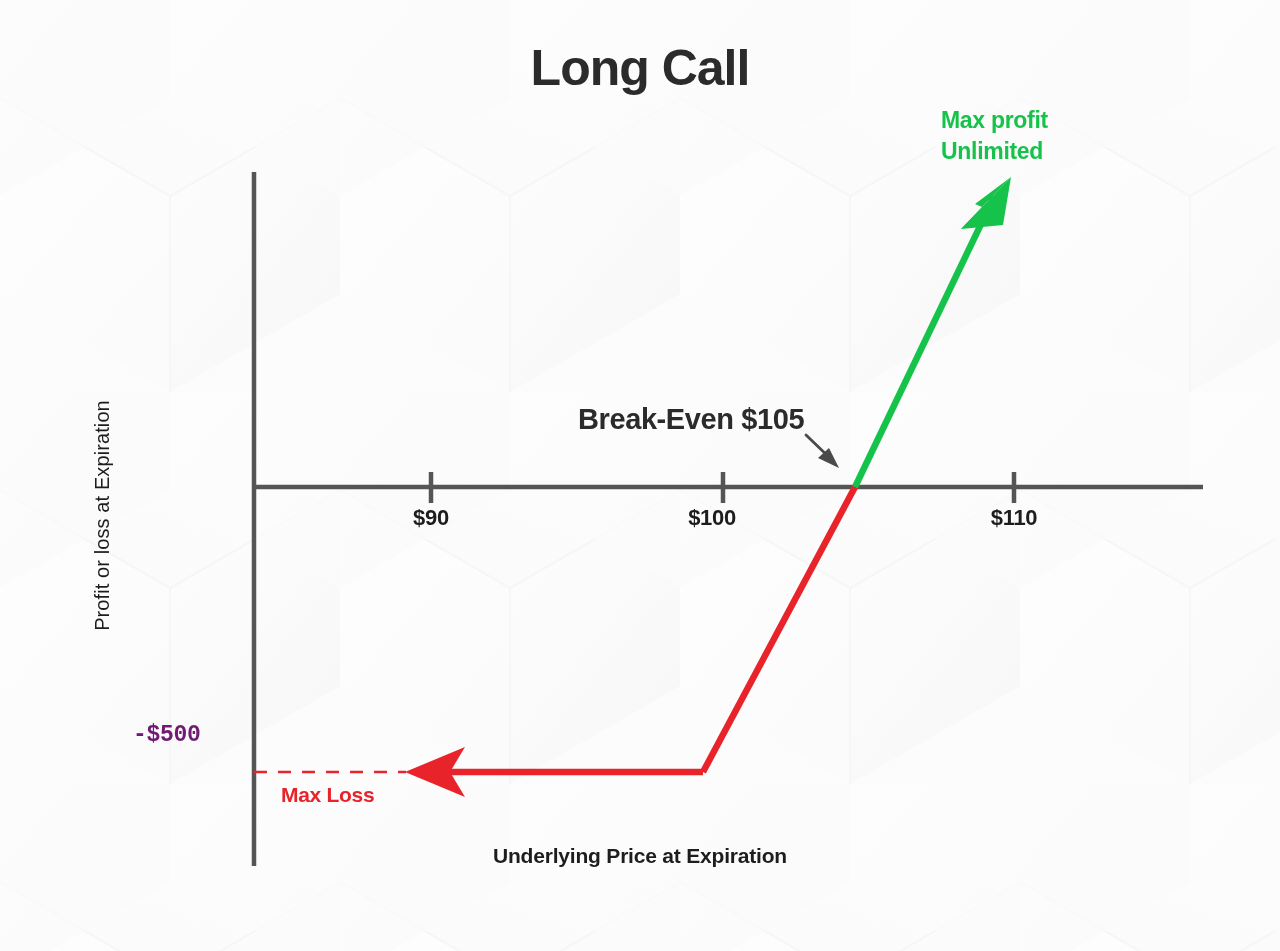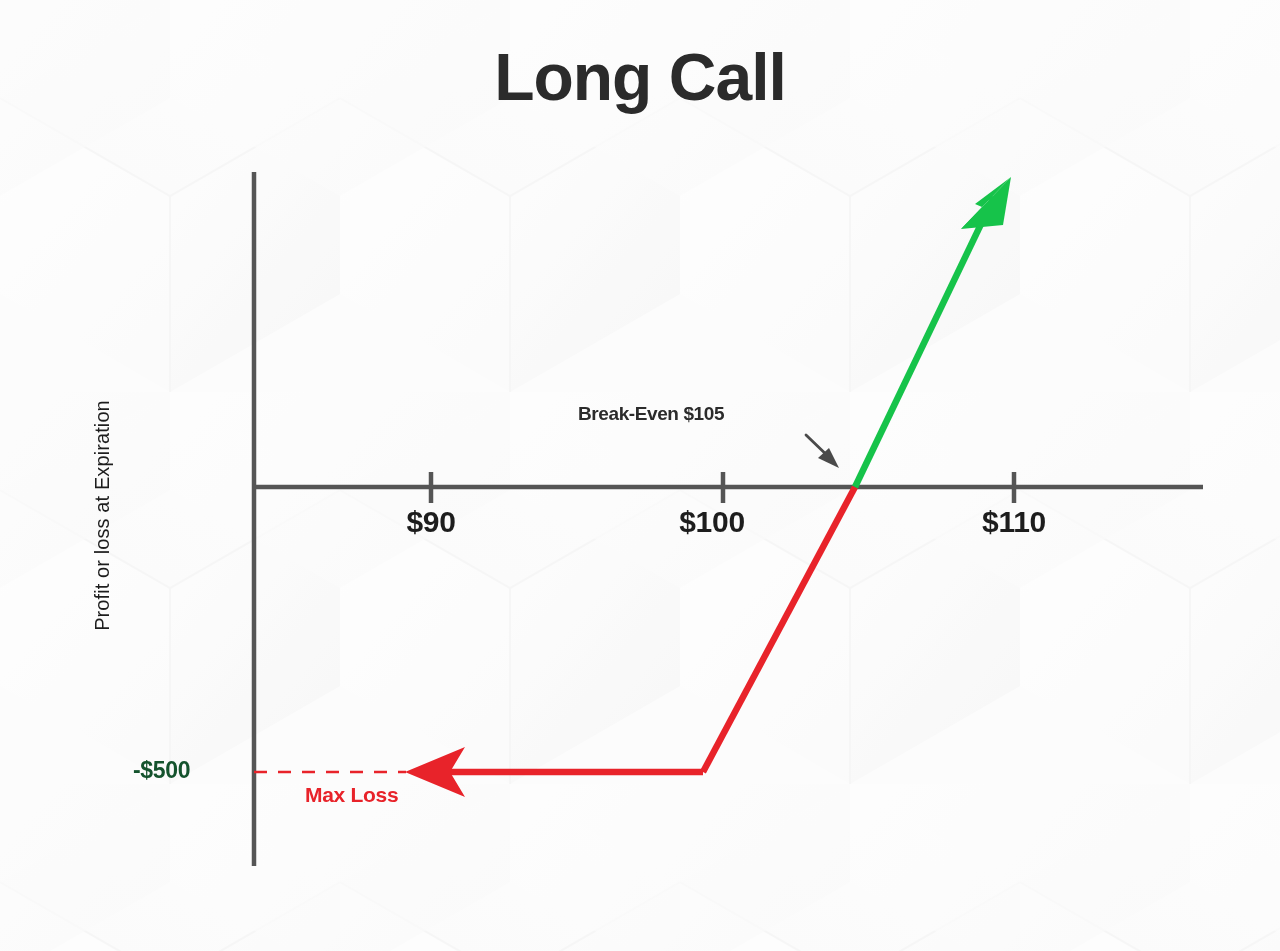--- a/index.html
+++ b/index.html
@@ -45,72 +45,72 @@
     white-space: pre;
     color: #2b2b2b;
     letter-spacing: -0.2px;
   }
 
   #chart-title {
     left: 0;
     right: 0;
     top: 39px;
     text-align: center;
-    font-size: 66px;
+    font-size: 50px;
     font-weight: 700;
     letter-spacing: -1px;
     color: #2b2b2b;
   }
 
   #maxprofit-label {
     left: 941px;
     top: 105px;
     font-size: 23px;
     font-weight: 700;
     line-height: 31px;
     color: #16c34a;
     letter-spacing: -0.3px;
   }
 
   #breakeven-label {
     left: 578px;
     top: 403px;
-    font-size: 19px;
+    font-size: 29px;
     font-weight: 700;
     color: #2b2b2b;
     letter-spacing: -0.4px;
   }
 
   .tick-label {
-    font-size: 30px;
+    font-size: 22px;
     font-weight: 700;
     color: #1d1d1d;
     top: 505px;
     text-align: center;
     transform: translateX(-50%);
     letter-spacing: -0.3px;
   }
 
   #ylabel-neg500 {
     left: 133px;
-    top: 757px;
+    top: 722px;
     font-size: 23px;
     font-weight: 700;
-    color: #14532d;
-    letter-spacing: -0.3px;
+    color: #701a75;
+    letter-spacing: -0.3px;
+    font-family: Liberation Mono, monospace;
   }
 
   #maxloss-label {
     left: 281px;
     top: 783px;
     font-size: 21px;
     font-weight: 700;
     color: #e8232a;
     letter-spacing: -0.3px;
-    margin-left: 24px;
   }
 
   #yaxis-title {
     left: -63px;
     top: 504px;
     width: 330px;
     text-align: center;
     font-size: 20px;
     font-weight: 400;
     color: #1d1d1d;
@@ -198,28 +198,30 @@
     <polygon points="1011,177 1003,225 961,229" fill="#16c34a"></polygon>
 
     <g>
       <line x1="806" y1="435" x2="832" y2="460" stroke="#4a4a4a" stroke-width="2.8" stroke-linecap="round"></line>
       <polygon points="839,468 818,458 829,448" fill="#4a4a4a"></polygon>
     </g>
   </svg>
 
   <div class="lbl" id="chart-title">Long Call</div>
 
+  <div class="lbl" id="maxprofit-label"><span>Max profit</span><br><span>Unlimited</span></div>
 
   <div class="lbl" id="breakeven-label">Break-Even $105</div>
 
   <div class="lbl tick-label" style="left:431px;">$90</div>
   <div class="lbl tick-label" style="left:712px;">$100</div>
   <div class="lbl tick-label" style="left:1014px;text-align:center;">$110</div>
 
   <div class="lbl" id="ylabel-neg500">-$500</div>
 
   <div class="lbl" id="maxloss-label">Max Loss</div>
 
   <div class="lbl" id="yaxis-title">Profit or loss at Expiration</div>
 
+  <div class="lbl" id="xaxis-title">Underlying Price at Expiration</div>
 
 
 </div>
 
 </body></html>

